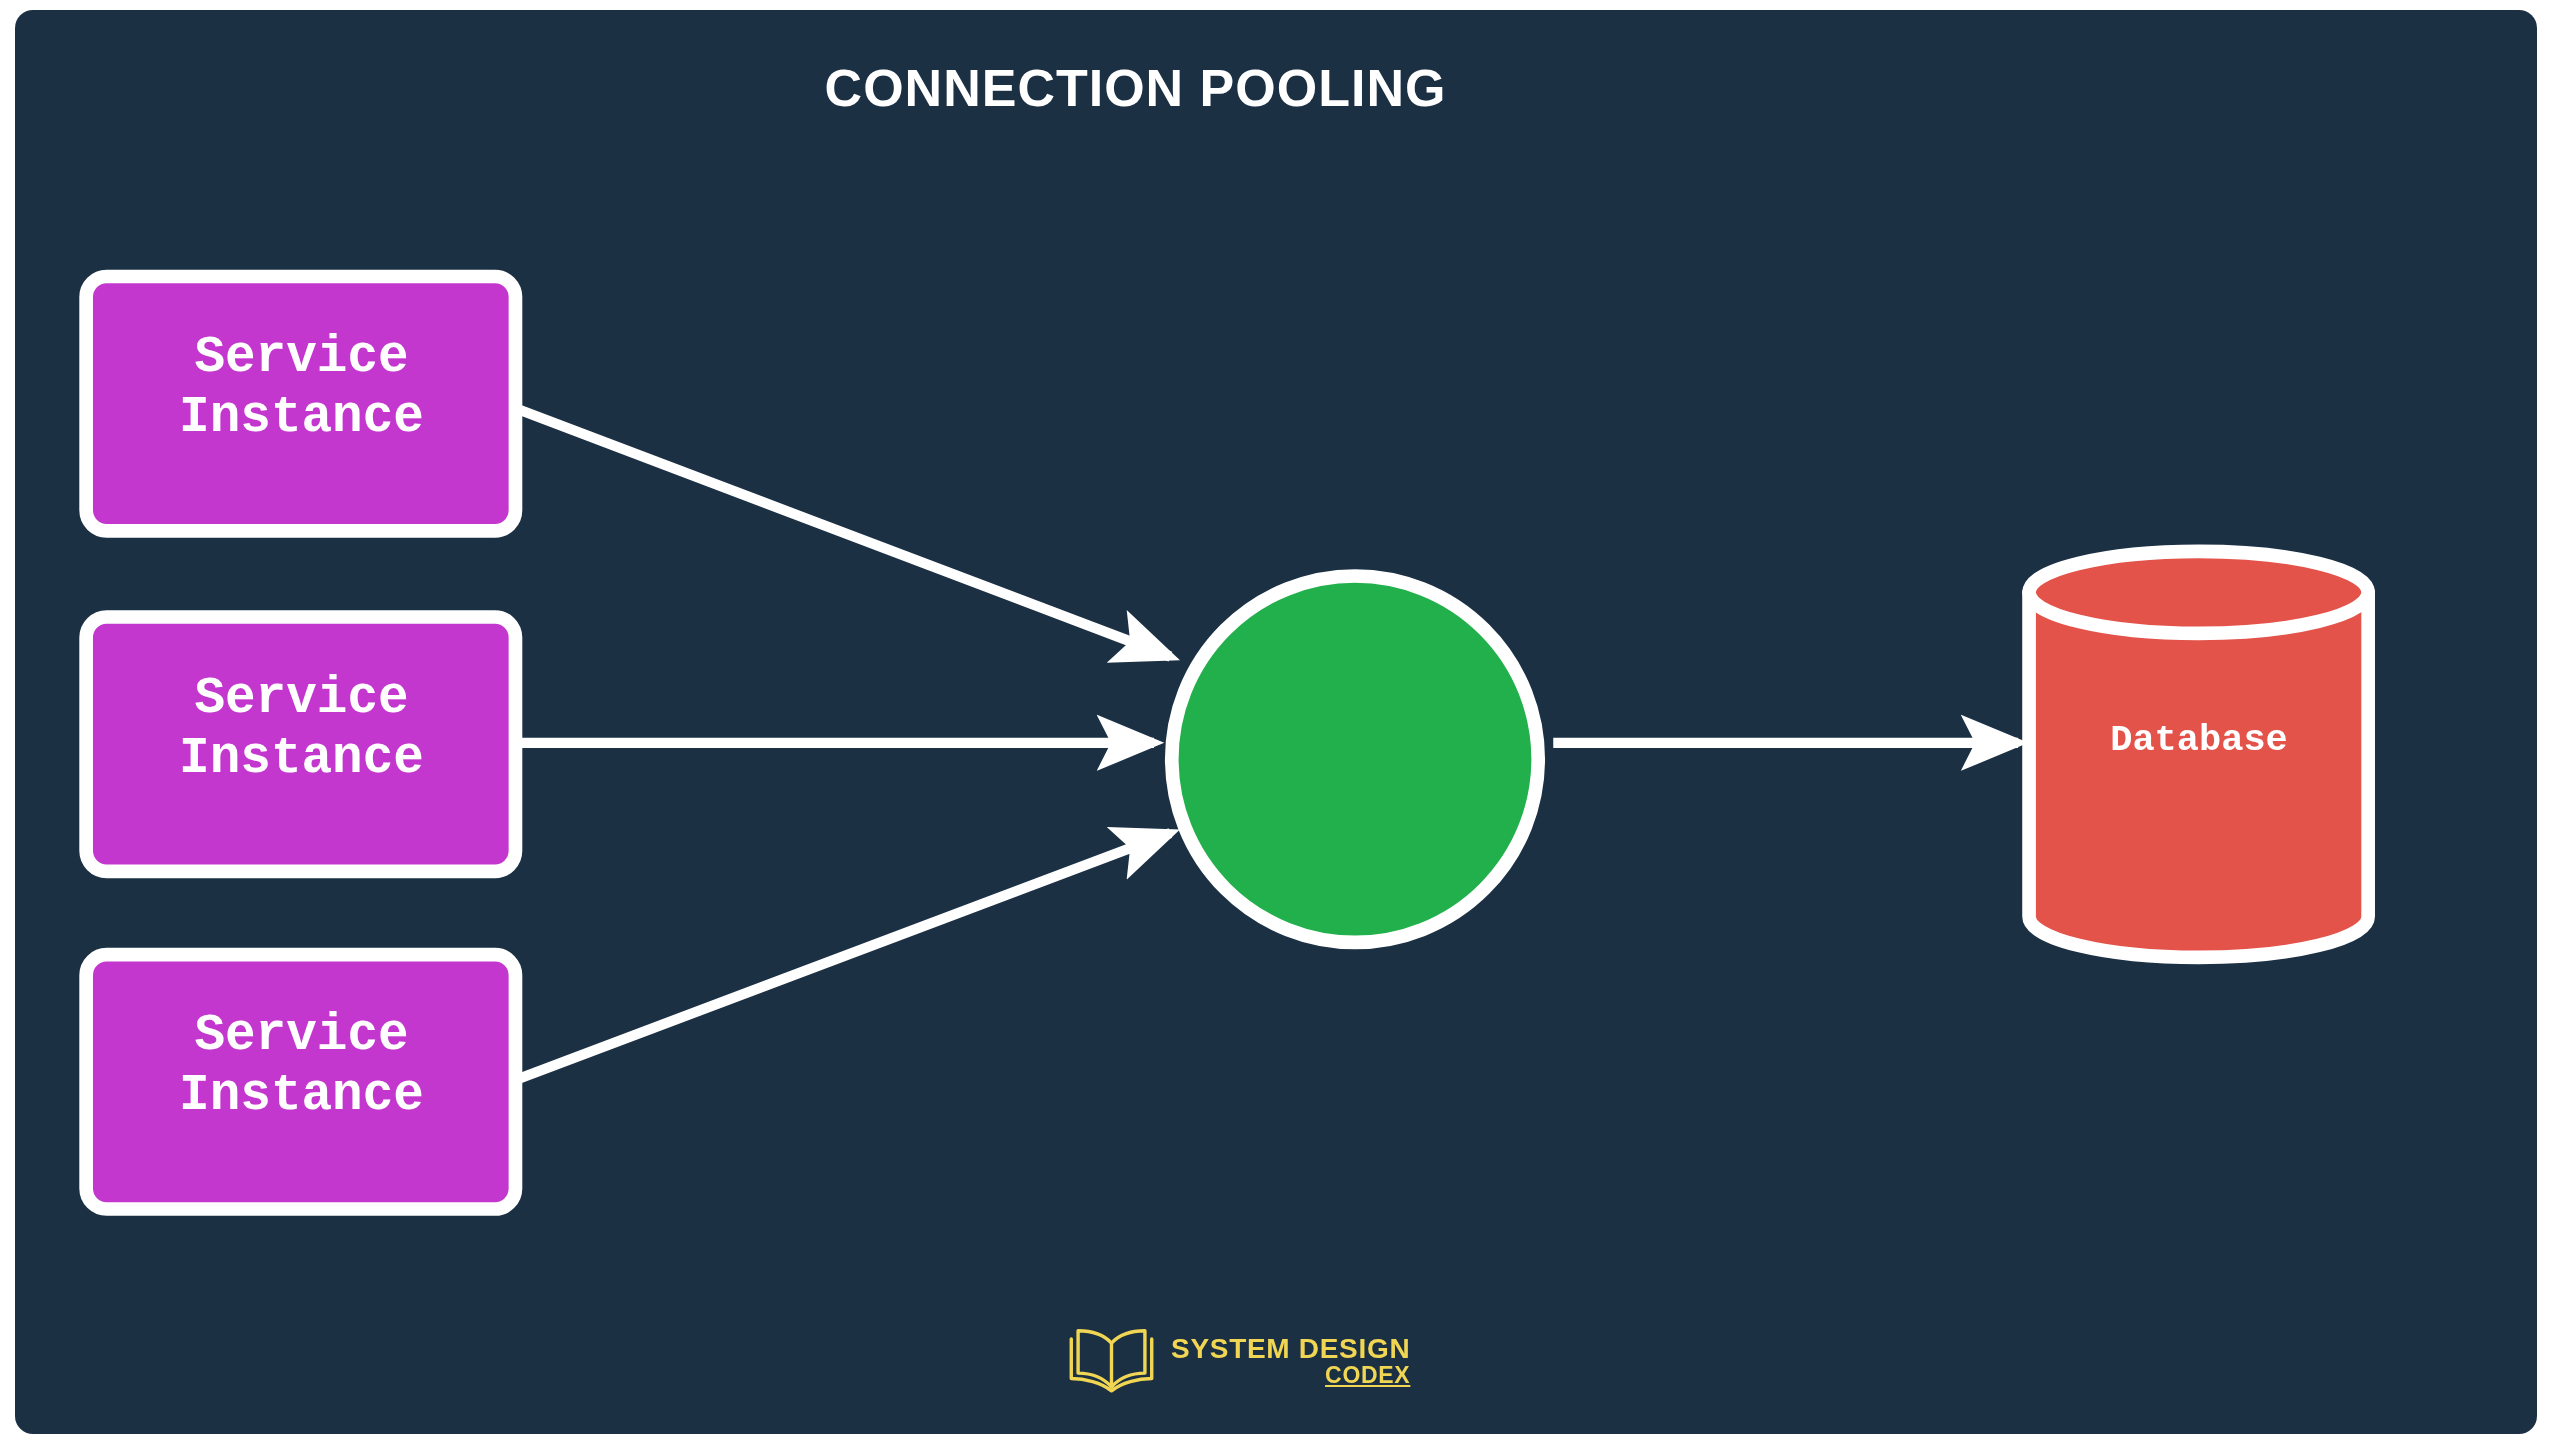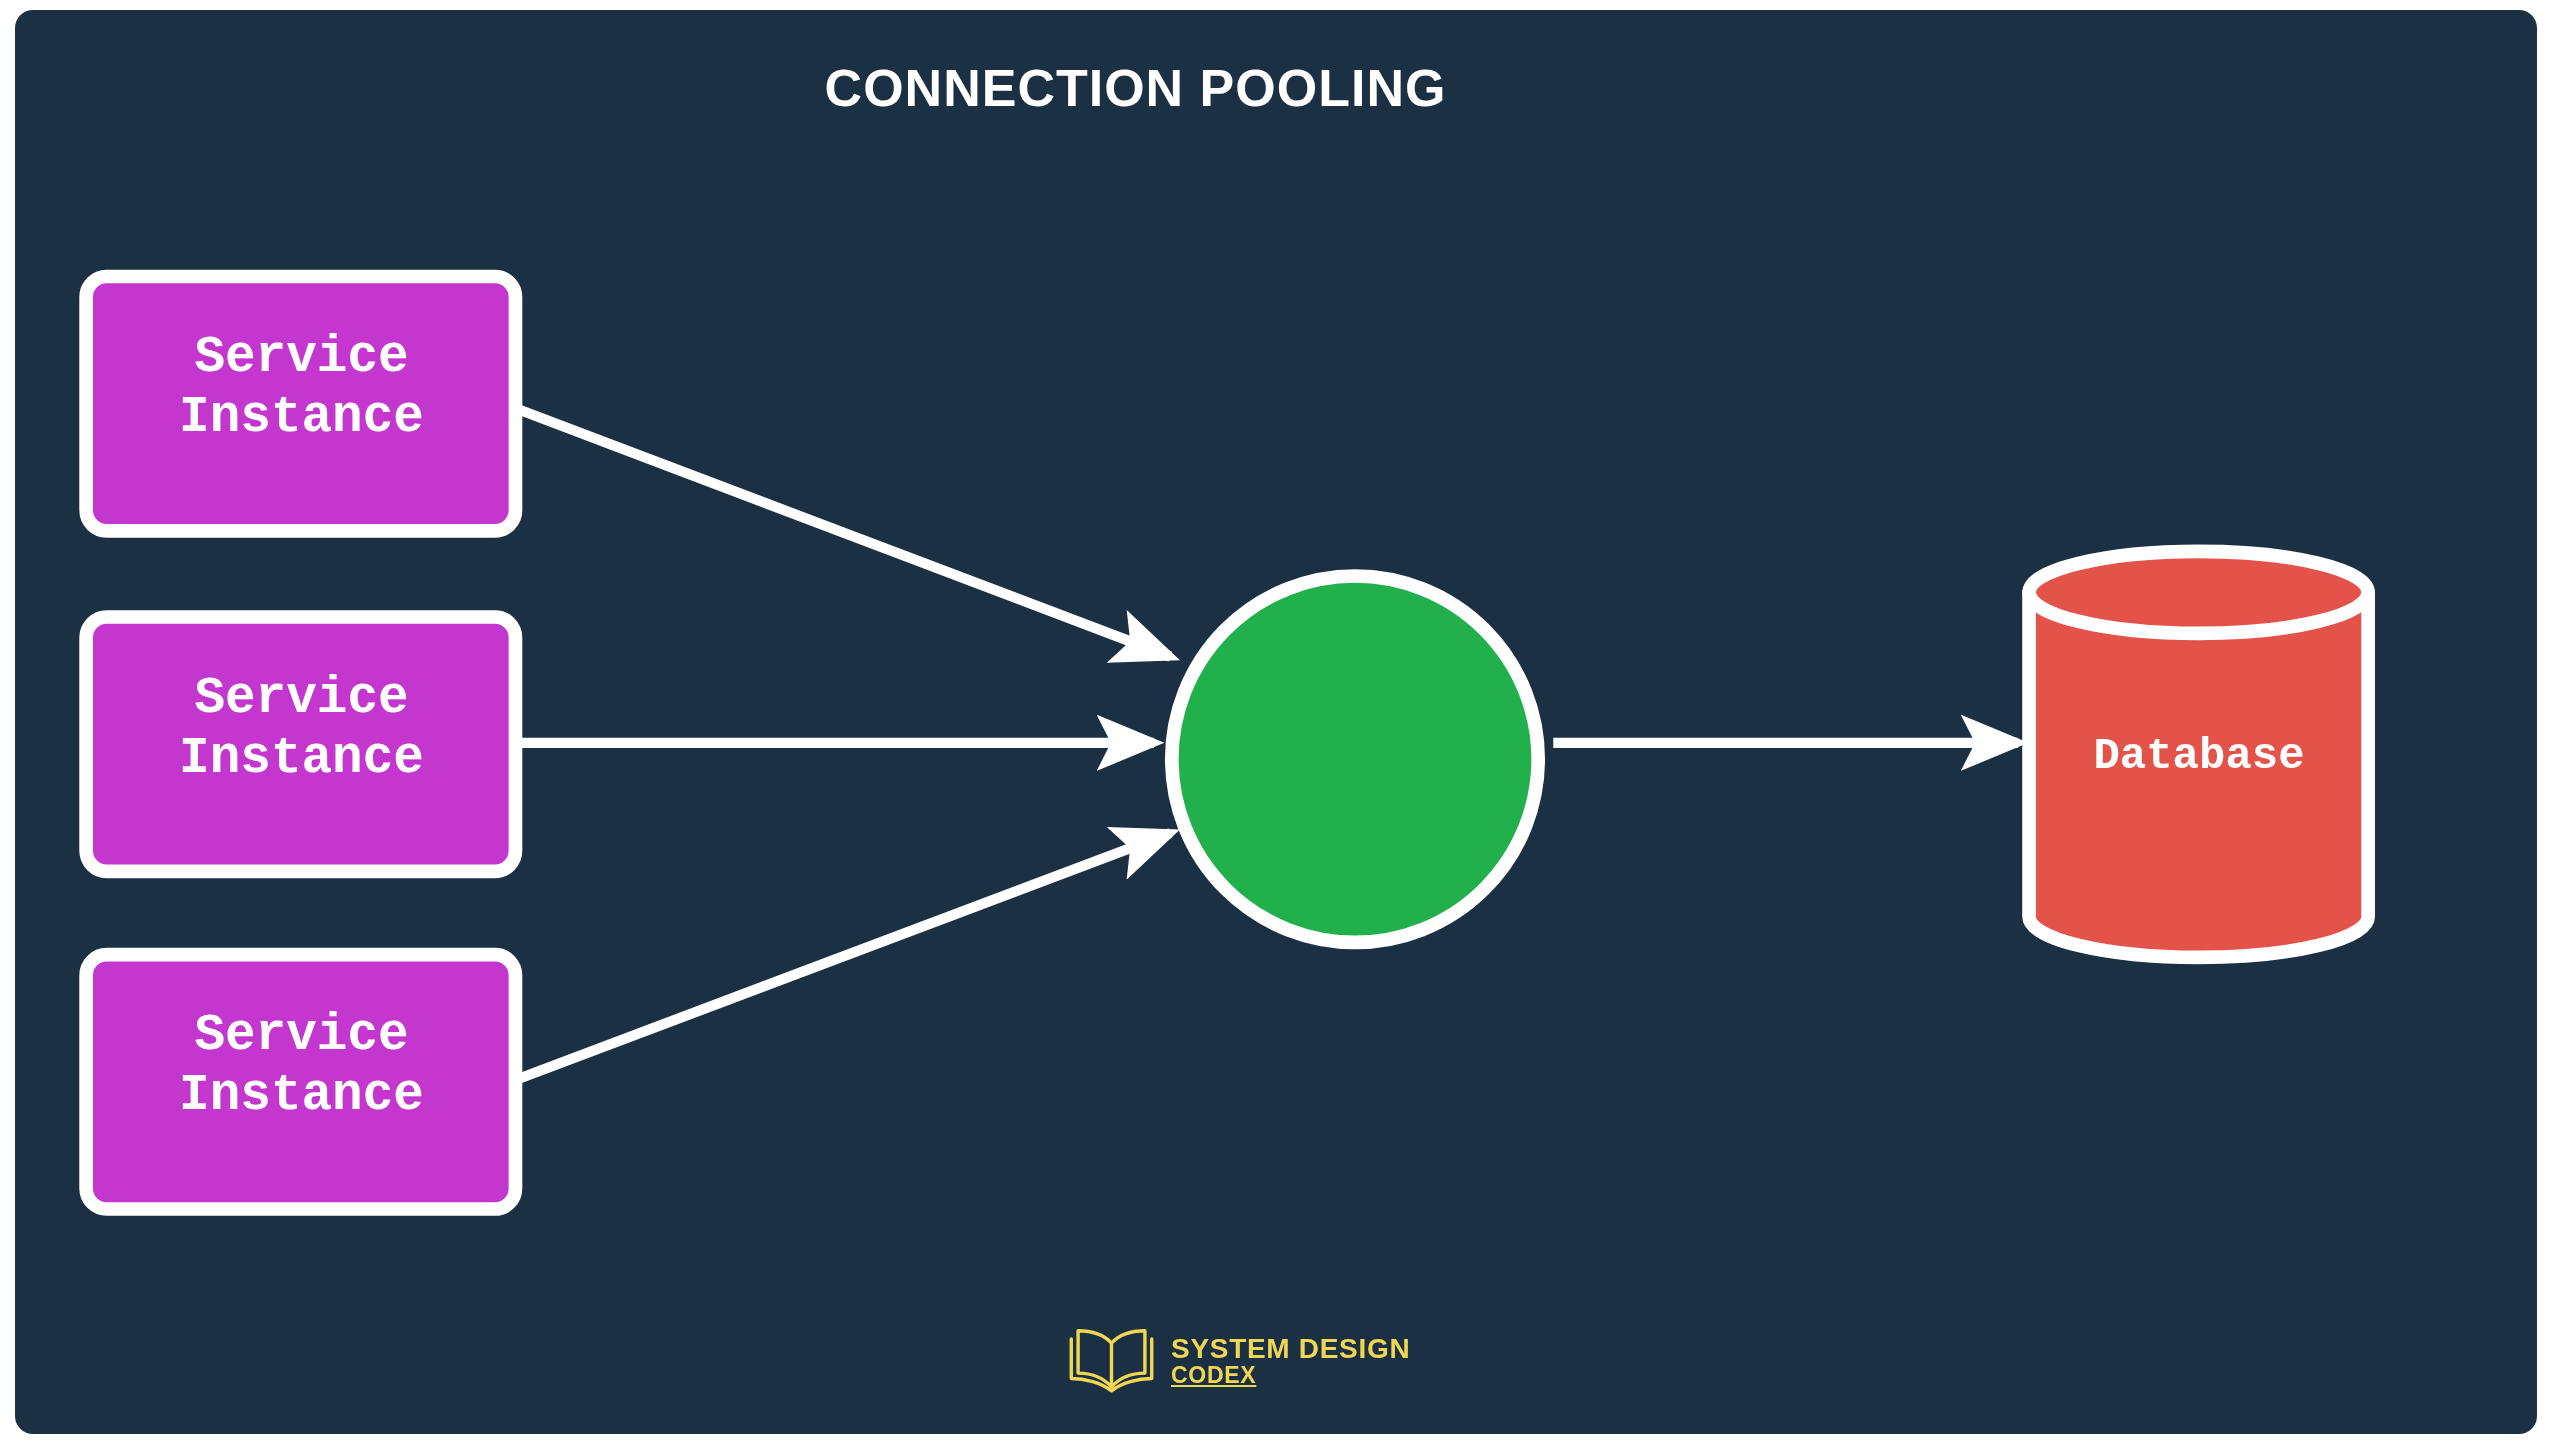--- a/index.html
+++ b/index.html
@@ -53,39 +53,38 @@
   .service-label {
     font-size: 51px;
     width: 431px;
   }
   .pool-label {
     font-size: 37px;
     width: 356px;
     line-height: 1.25;
   }
   .db-label {
-    font-size: 44px;
+    font-size: 37px;
     width: 356px;
-    margin-top: 12px;
   }
   .footer-logo {
     position: absolute;
     left: 1067px;
     top: 1310px;
     width: 424px;
     height: 103px;
     display: flex;
     flex-direction: row;
     align-items: center;
     gap: 15px;
   }
   .logo-text {
     display: flex;
     flex-direction: column;
-    align-items: flex-start;
+    align-items: flex-end;
     color: #f0d652;
     font-weight: bold;
     font-family: "Liberation Sans", sans-serif;
     letter-spacing: 0.7px;
   }
   .logo-line1 { font-size: 28px; line-height: 1.0; }
   .logo-line2 { font-size: 23px; line-height: 1.08; text-decoration: underline; }
 </style>
 </head>
 <body>

